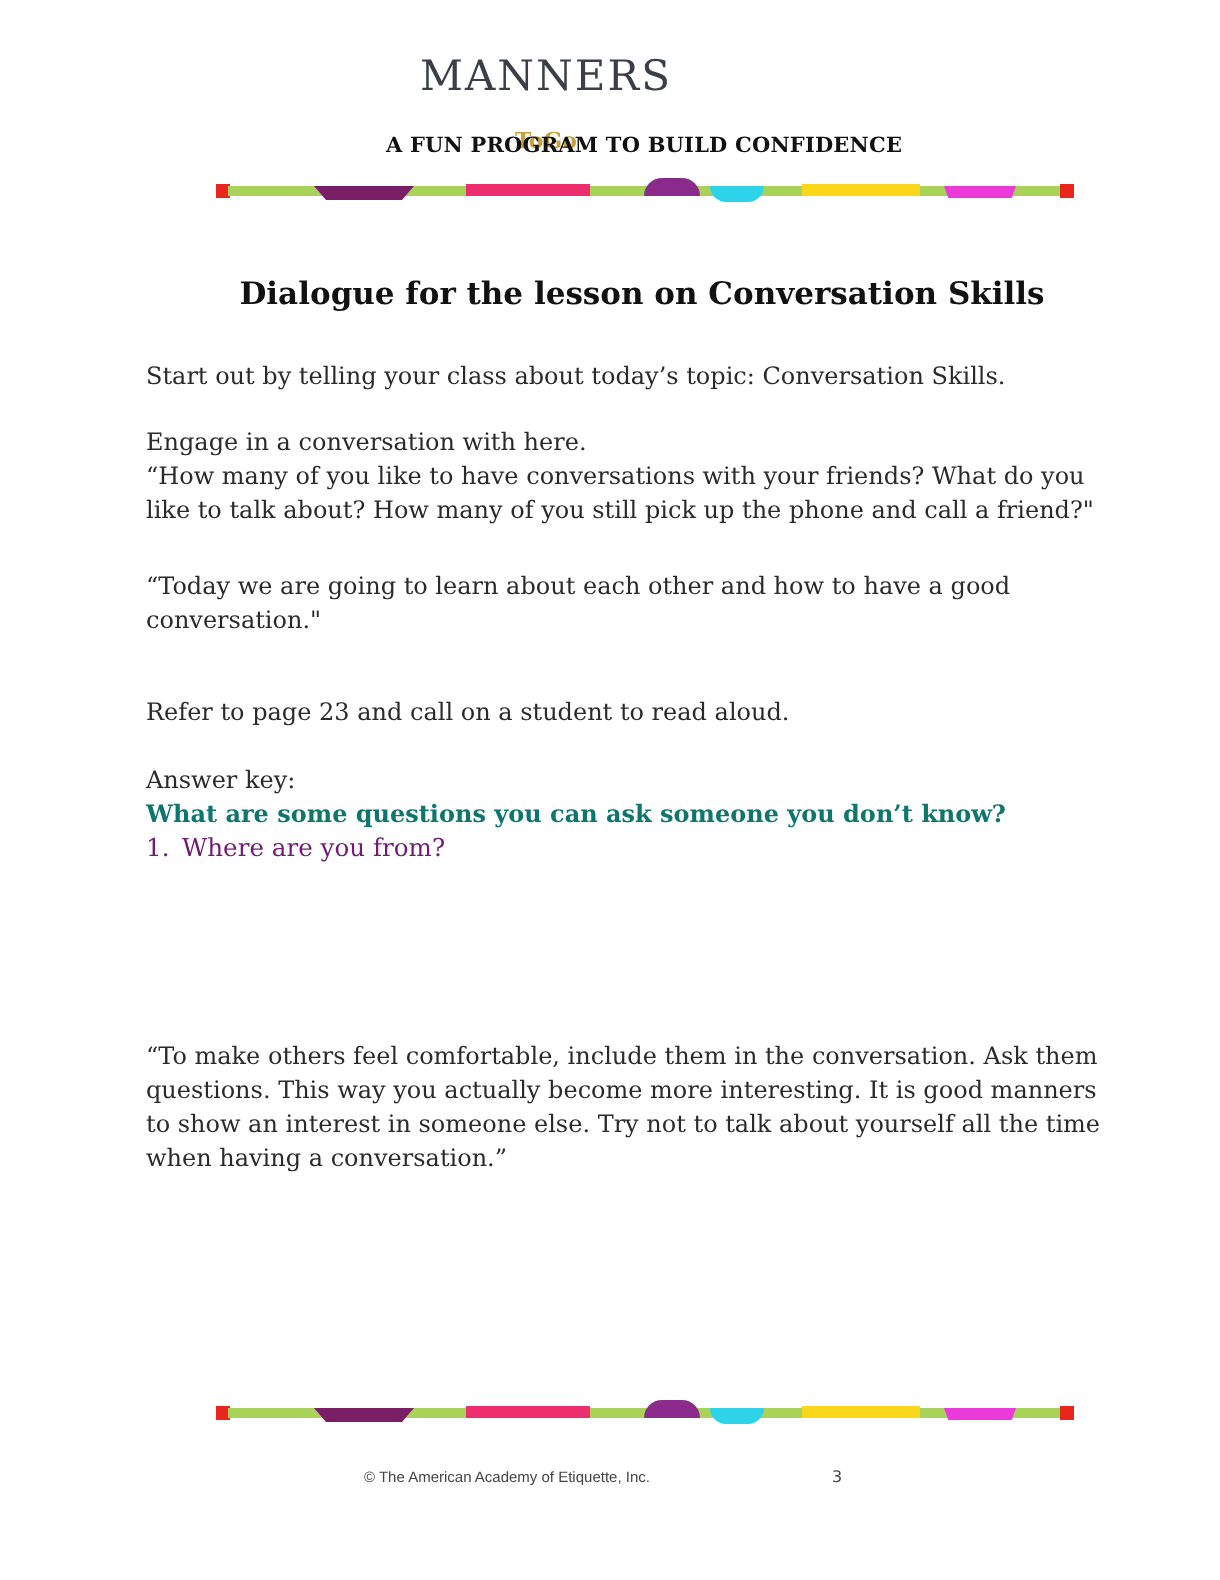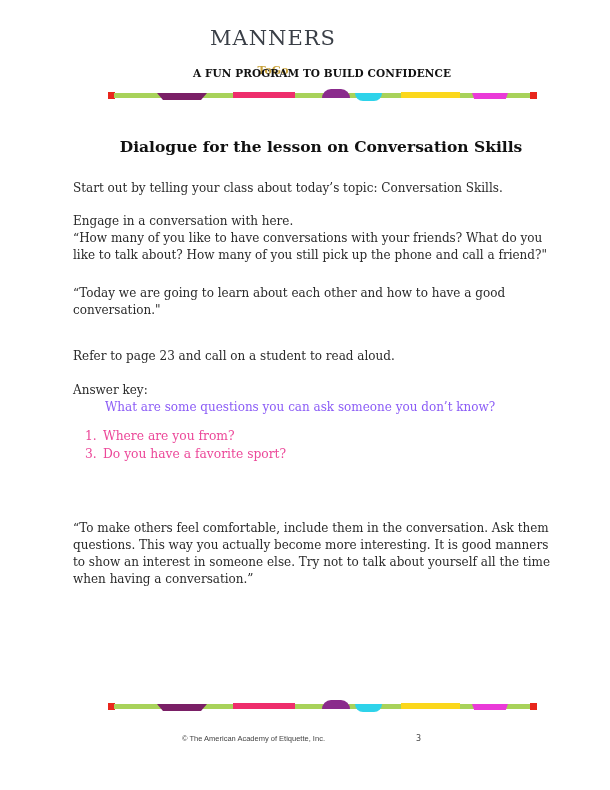--- a/index.html
+++ b/index.html
@@ -23,22 +23,22 @@
   .bar { position: absolute; left: 0; width: 610px; height: 20px; }
   .bar .line { position: absolute; left: 114px; width: 416px; top: 9px; height: 5px; }
   .bar .seg { position: absolute; }
   .title {
     position: absolute; top: 137px; left: 0; width: 642px; text-align: center;
     font-family: "DejaVu Serif", serif; font-weight: bold; font-size: 15.5px; color: #111;
   }
   .para {
     position: absolute; left: 73px; width: 480px; font-size: 12px; line-height: 17px; color: #2a2a2a;
   }
-  .para.bold { font-weight: normal; color: #8b5cf6; margin-left: 32px; }
-  .list { position: absolute; left: 73px; width: 480px; font-size: 12.3px; line-height: 17.5px; margin: 12px; padding: 0; list-style: none; color: #ec4899; }
+  .para.bold { font-weight: bold; color: #0f766e; }
+  .list { position: absolute; left: 73px; width: 480px; font-size: 12.3px; line-height: 17.5px; margin: 0; padding: 0; list-style: none; color: #701a75; }
   .list li .num { display: inline-block; width: 18px; }
   .footer {
     position: absolute; top: 734px; left: 182px; font-family: Liberation Sans, sans-serif; font-size: 7.5px; color: #444;
   }
   .page-num { position: absolute; top: 734px; left: 416px; font-family: "DejaVu Sans", sans-serif; font-size: 8px; color: #444; }
 </style>
 </head>
 <body>
 
 <div class="logo">
@@ -64,21 +64,20 @@
 <div class="para" style="top:180px">Start out by telling your class about today’s topic: Conversation Skills.</div>
 <div class="para" style="top:213px">Engage in a conversation with here.</div>
 <div class="para" style="top:230px">“How many of you like to have conversations with your friends? What do you like to talk about? How many of you still pick up the phone and call a friend?"</div>
 <div class="para" style="top:285px">“Today we are going to learn about each other and how to have a good conversation."</div>
 <div class="para" style="top:348px">Refer to page 23 and call on a student to read aloud.</div>
 <div class="para" style="top:382px">Answer key:</div>
 <div class="para bold" style="top:399px">What are some questions you can ask someone you don’t know?</div>
 
 <ul class="list" style="top:416px">
   <li><span class="num">1.</span><span>Where are you from?</span></li>
-  <li><span class="num">3.</span><span>Do you have a favorite sport?</span></li>
 </ul>
 
 <div class="para" style="top:520px">“To make others feel comfortable, include them in the conversation.  Ask them questions.  This way you actually become more interesting.  It is good manners to show an interest in someone else.  Try not to talk about yourself all the time when having a conversation.”</div>
 
 <div class="bar" style="top:695px">
   <div class="seg" style="left:108px;top:8px;width:7px;height:7px;background:#e8261c"></div>
   <div class="line" style="background:#a8d25a"></div>
   <div class="seg" style="left:157px;top:9px;width:50px;height:7px;background:#7a1f66;clip-path:polygon(0 0,100% 0,88% 100%,12% 100%)"></div>
   <div class="seg" style="left:233px;top:8px;width:62px;height:6px;background:#ee2d6c"></div>
   <div class="seg" style="left:322px;top:5px;width:28px;height:9px;background:#8a2b8c;border-radius:14px 14px 0 0"></div>

